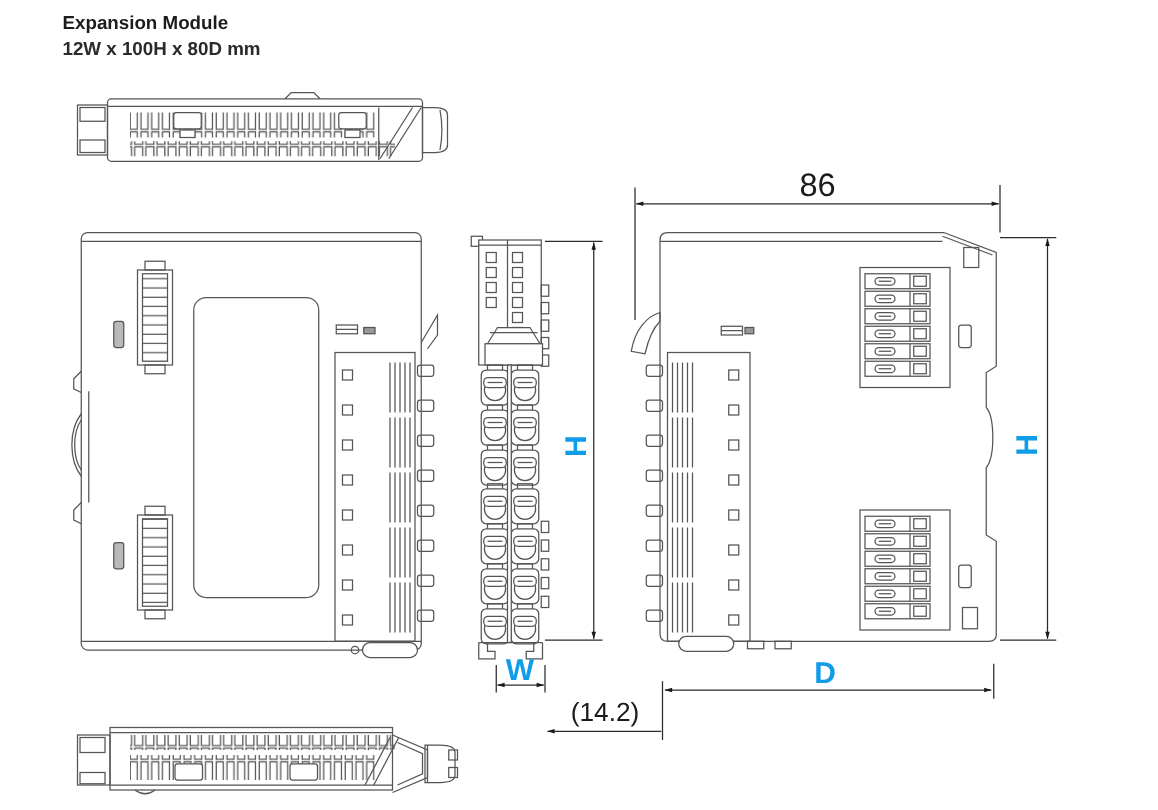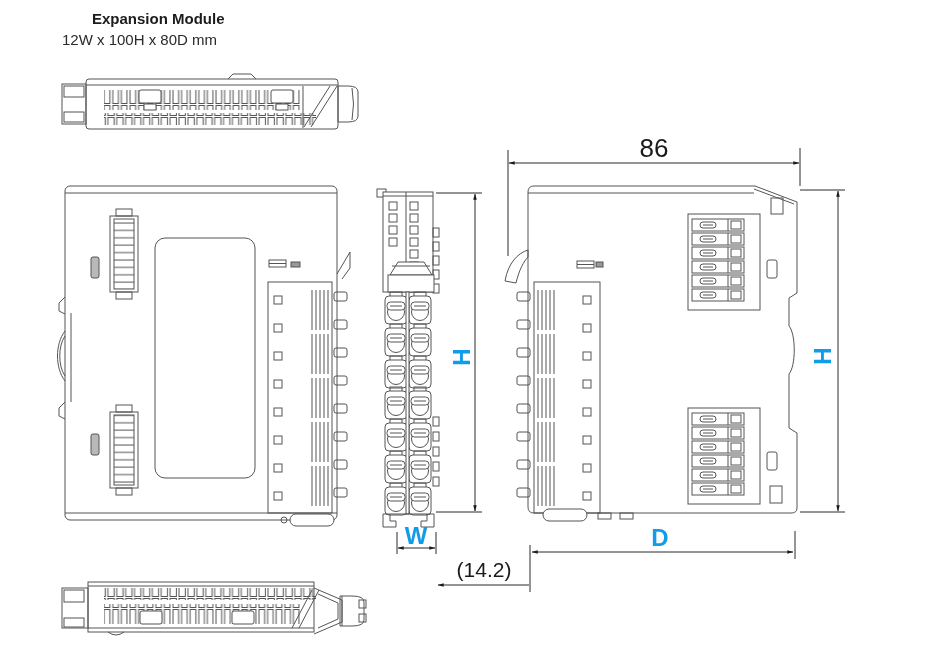--- a/index.html
+++ b/index.html
@@ -1,20 +1,20 @@
 <!DOCTYPE html>
 <html><head>
 <meta charset="utf-8">
 <style>
   html,body{margin:0;padding:0;background:#fff;}
   .canvas{position:relative;width:926px;height:648px;background:#ffffff;overflow:hidden;
           font-family:"Liberation Sans", sans-serif;}
   .hdr{position:absolute;left:50px;top:8px;}
-  .hdr .t{font-size:15px;font-weight:700;color:#1c1c1c;line-height:21px;margin-left:42px;}
-  .hdr .s{font-size:15px;font-weight:400;color:#2a2a2a;line-height:21px;margin-left:12px;}
+  .hdr .t{font-size:15px;font-weight:700;color:#1c1c1c;line-height:21px;}
+  .hdr .s{font-size:15px;font-weight:700;color:#2a2a2a;line-height:21px;}
   svg text{font-family:"Liberation Sans", sans-serif;}
   .dimtxt{font-size:26px;fill:#1a1a1a;}
   .dimtxt-sm{font-size:21px;fill:#1a1a1a;}
   .bluetxt{font-size:24px;font-weight:700;fill:#119CE8;}
 </style>
 </head>
 <body>
 
 <div class="canvas">
 

